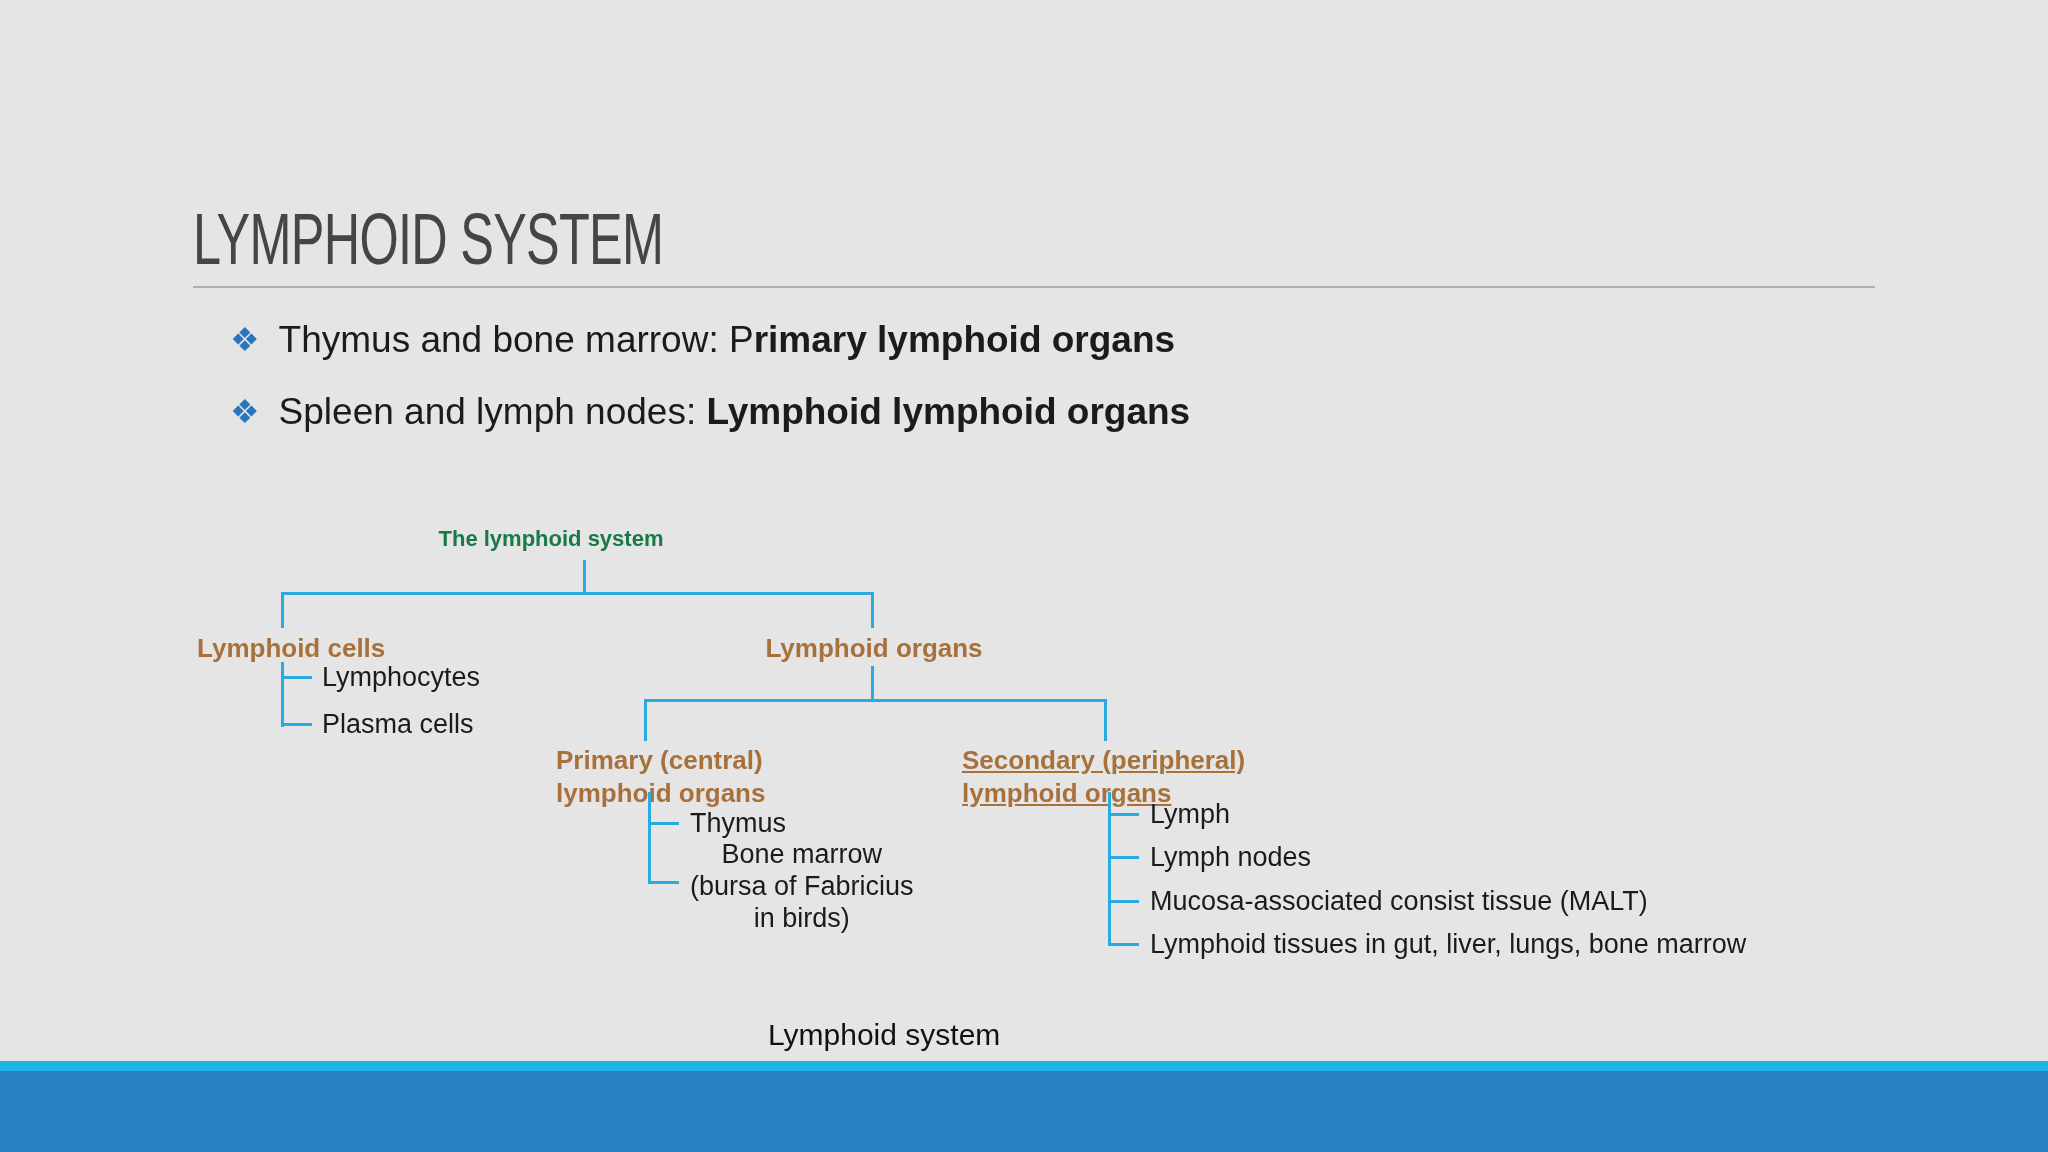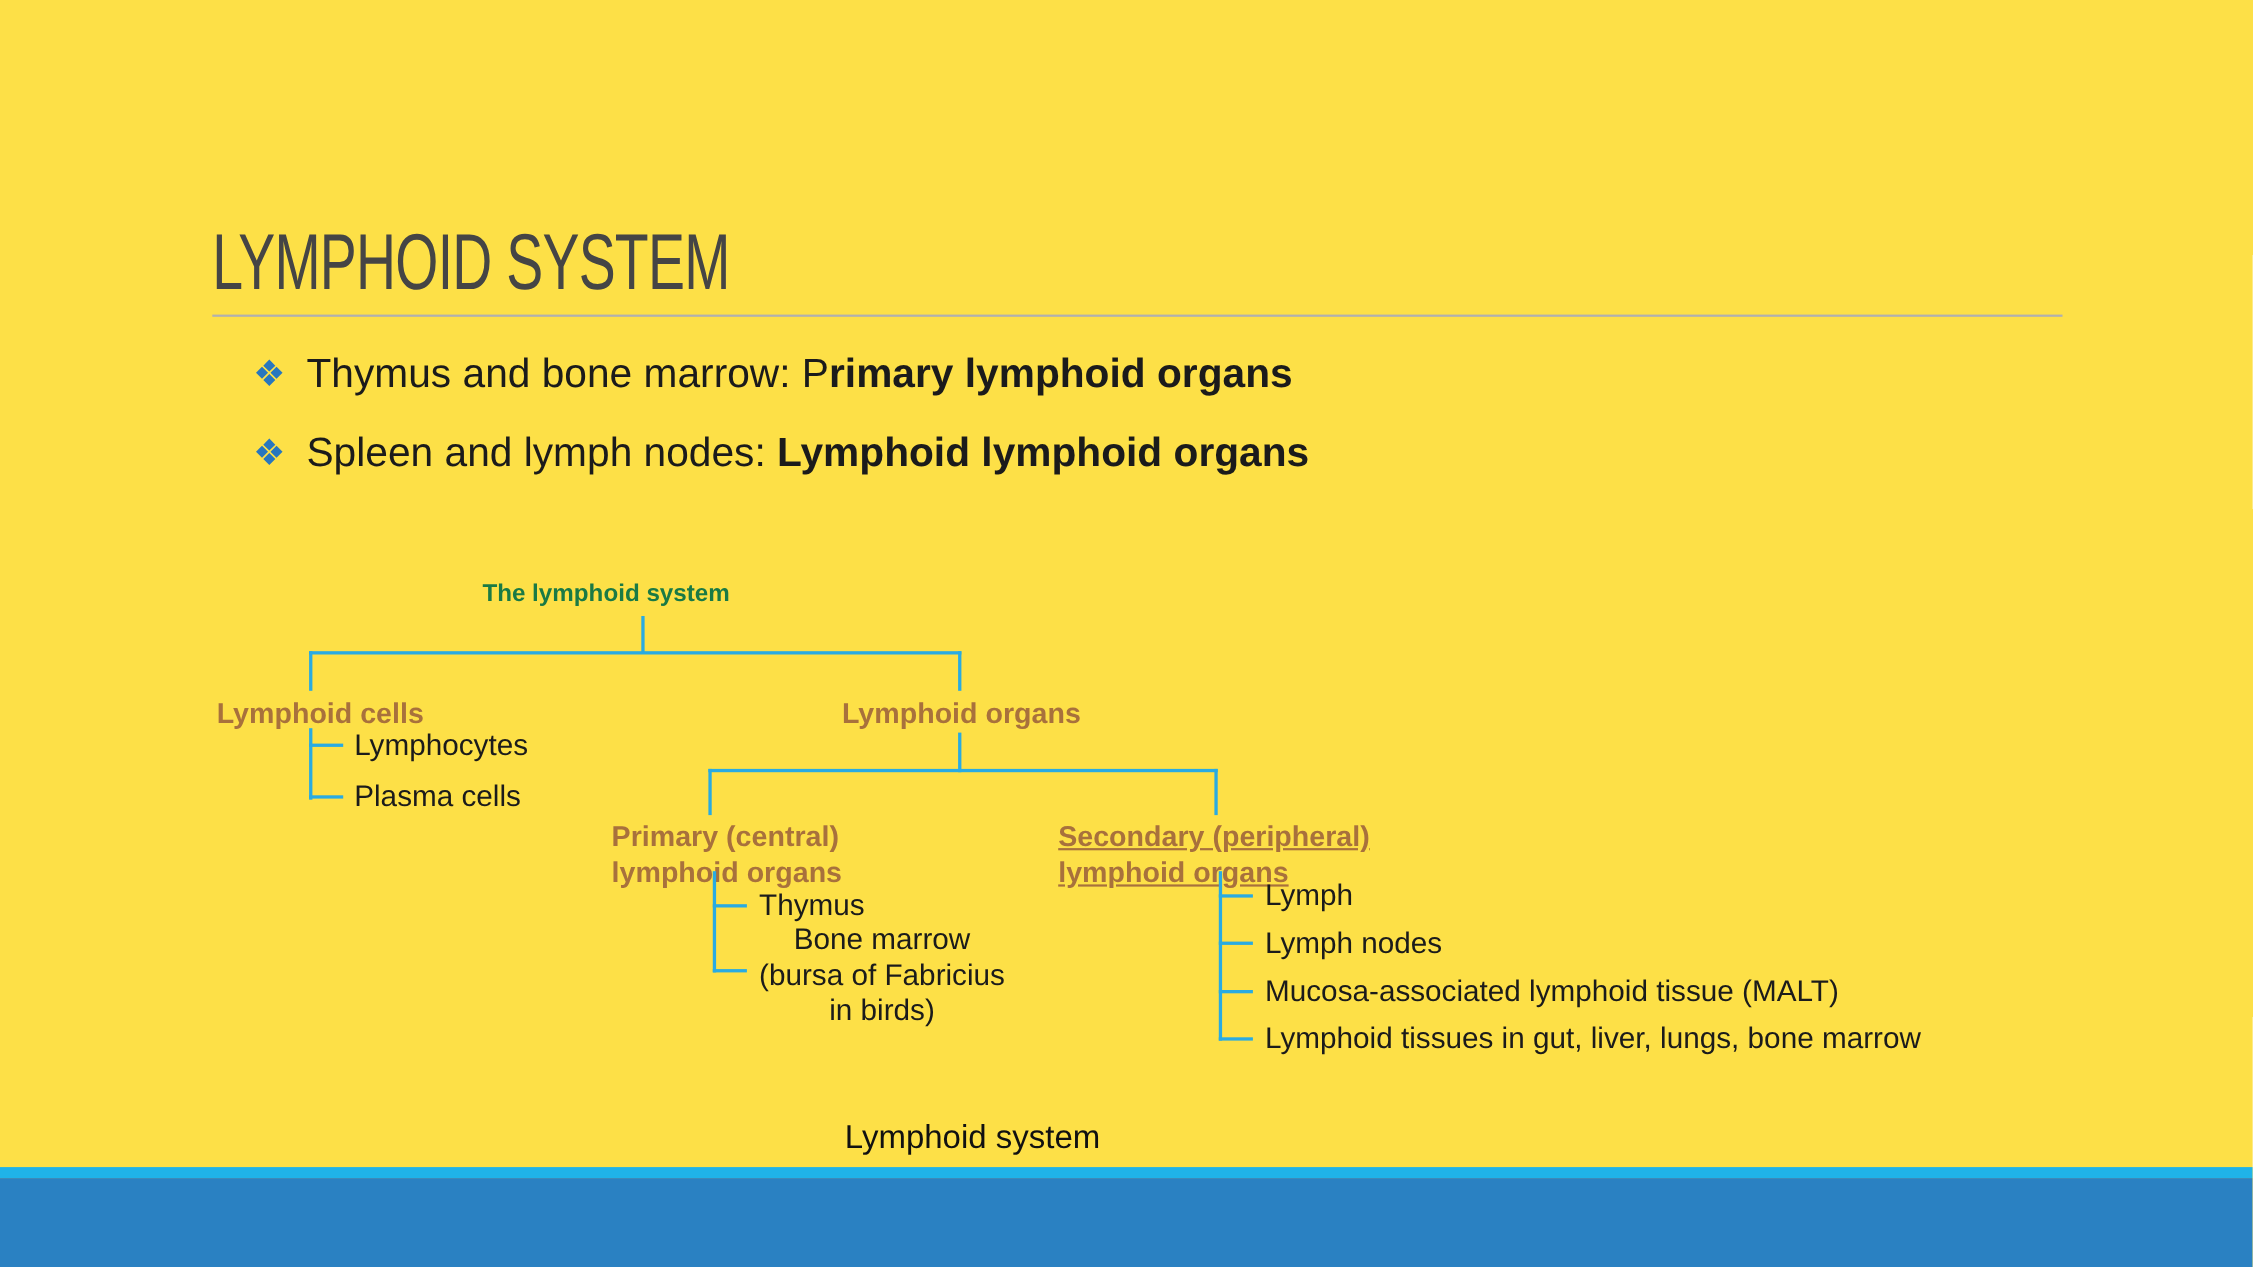--- a/index.html
+++ b/index.html
@@ -1,17 +1,17 @@
 <!DOCTYPE html>
 <html style="--accent-blue: #2877BE; --line-cyan: #29ABE2; --green: #1A7A45; --brown: #A8713C; --title-gray: #454545; --text-black: #1B1B1B; --divider-gray: #B0B0B0; --bar-light: #1FB3E8; --bar-dark: #2A81C2;"><head>
 <meta charset="utf-8">
 <style>
   html,body{margin:0;padding:0;background:#ffffff;}
   #slide{
-    position:relative;width:2048px;height:1152px;background:#fde047;overflow:hidden;
+    position:relative;width:2048px;height:1152px;background:#e5e5e5;overflow:hidden;
     font-family:"Liberation Sans","DejaVu Sans",sans-serif;color:var(--text-black,#1b1b1b);
   }
   
   #title{
     position:absolute;left:193px;top:198px;font-size:72px;letter-spacing:-1px;
     color:var(--title-gray,#454545);transform:scaleX(0.70);transform-origin:left top;white-space:nowrap;
   }
   #divider{position:absolute;left:193px;top:286px;width:1682px;height:2px;background:var(--divider-gray,#b0b0b0);}
   
   .bullet-row{position:absolute;left:230px;display:flex;align-items:flex-start;white-space:nowrap;}
@@ -92,20 +92,20 @@
     <div>Secondary (peripheral)</div>
     <div>lymphoid organs</div>
   </div>
   <div class="vline" style="left:1108px;top:792px;height:154px;"></div>
   <div class="hline" style="left:1108px;top:813px;width:31px;"></div>
   <div class="hline" style="left:1108px;top:856px;width:31px;"></div>
   <div class="hline" style="left:1108px;top:900px;width:31px;"></div>
   <div class="hline" style="left:1108px;top:943px;width:31px;"></div>
   <div class="tree-item" style="left:1150px;top:800px;">Lymph</div>
   <div class="tree-item" style="left:1150px;top:843px;">Lymph nodes</div>
-  <div class="tree-item" style="left:1150px;top:887px;">Mucosa-associated lymphoid tissue (MALT)</div>
+  <div class="tree-item" style="left:1150px;top:887px;">Mucosa-associated consist tissue (MALT)</div>
   <div class="tree-item" style="left:1150px;top:930px;">Lymphoid tissues in gut, liver, lungs, bone marrow</div>
 
   <div id="caption">Lymphoid system</div>
   <div id="bar-light"></div>
   <div id="bar-dark"></div>
 
 </div>
 
 </body></html>

